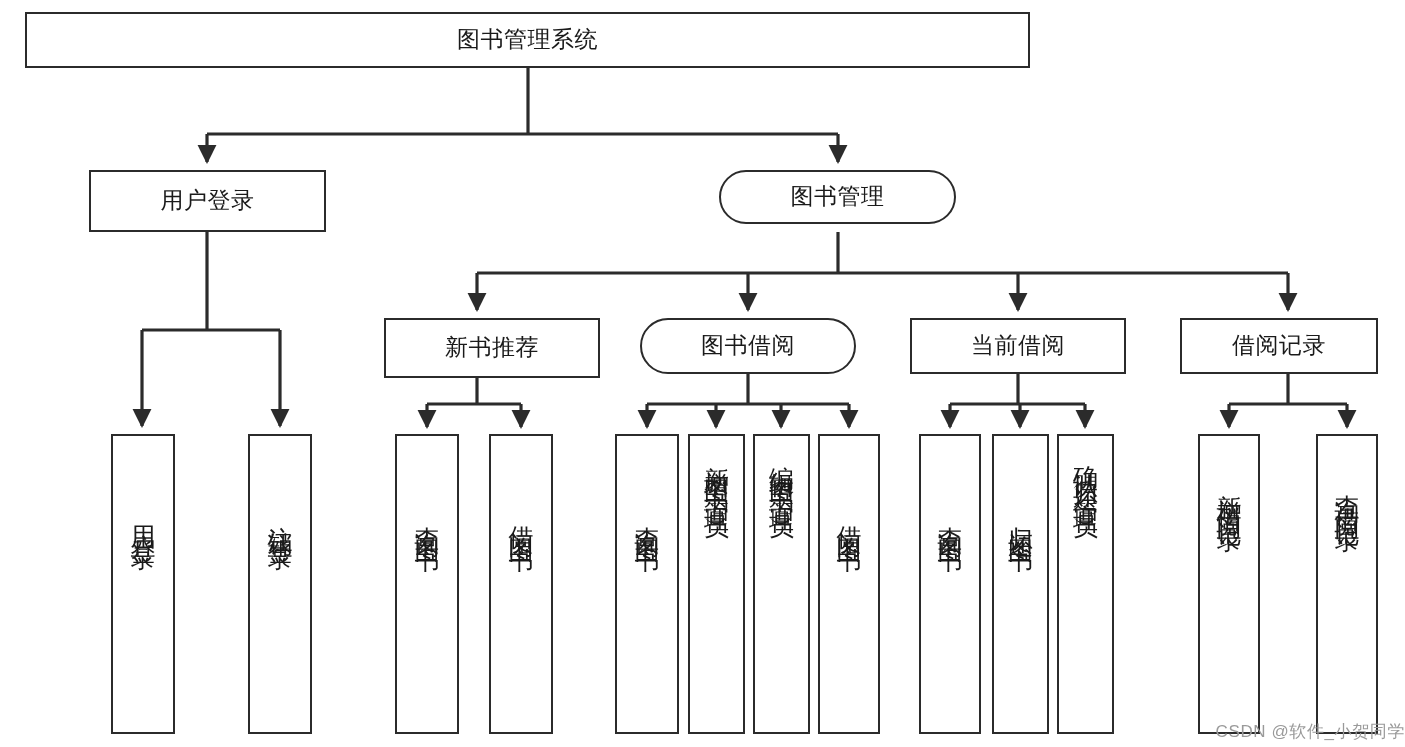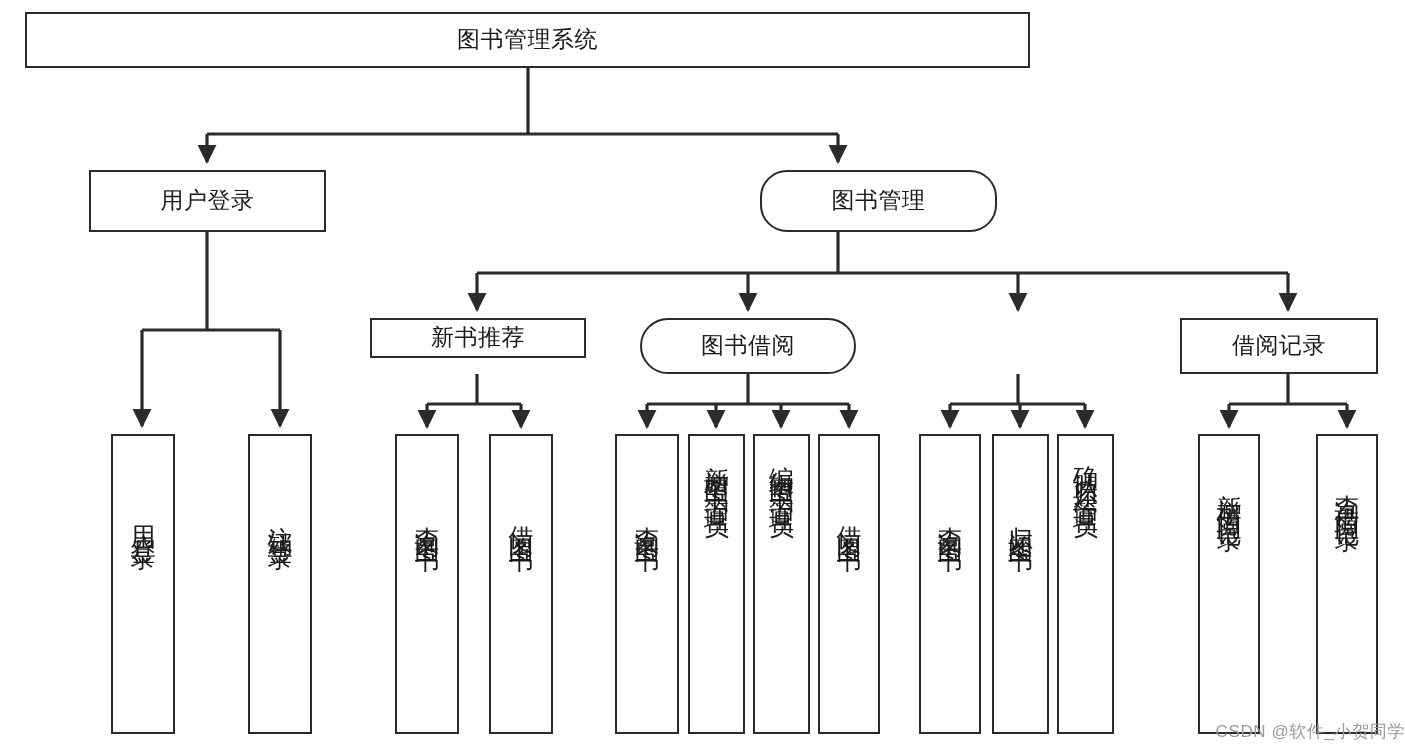--- a/index.html
+++ b/index.html
@@ -128,30 +128,33 @@
     </g>
   </svg>
 
   <div class="node horizontal" style="left:17px; top:12px; width:1005px; height:56px;">
     <span class="label">图书管理系统</span>
   </div>
 
   <div class="node horizontal" style="left:81px; top:170px; width:237px; height:62px;">
     <span class="label">用户登录</span>
   </div>
-  <div class="node horizontal" style="left:752px; top:170px; width:237px; height:62px;border-radius:27px;">
+  <div class="node horizontal" style="left:711px; top:170px; width:237px; height:54px;border-radius:27px;">
     <span class="label">图书管理</span>
   </div>
 
-  <div class="node horizontal" style="left:362px; top:318px; width:216px; height:40px;">
+  <div class="node horizontal" style="left:376px; top:318px; width:216px; height:60px;">
     <span class="label">新书推荐</span>
   </div>
   <div class="node horizontal" style="left:632px; top:318px; width:216px; height:56px;border-radius:28px;">
     <span class="label">图书借阅</span>
   </div>
+  <div class="node horizontal" style="left:902px; top:318px; width:216px; height:56px;">
+    <span class="label">当前借阅</span>
+  </div>
   <div class="node horizontal" style="left:1172px; top:318px; width:198px; height:56px;">
     <span class="label">借阅记录</span>
   </div>
 
   <div class="node vertical" style="left:103px; top:434px; width:64px; height:300px; padding-top:70px;">
     <span class="label">用户登录</span>
   </div>
   <div class="node vertical" style="left:240px; top:434px; width:64px; height:300px; padding-top:70px;">
     <span class="label">注销登录</span>
   </div>

